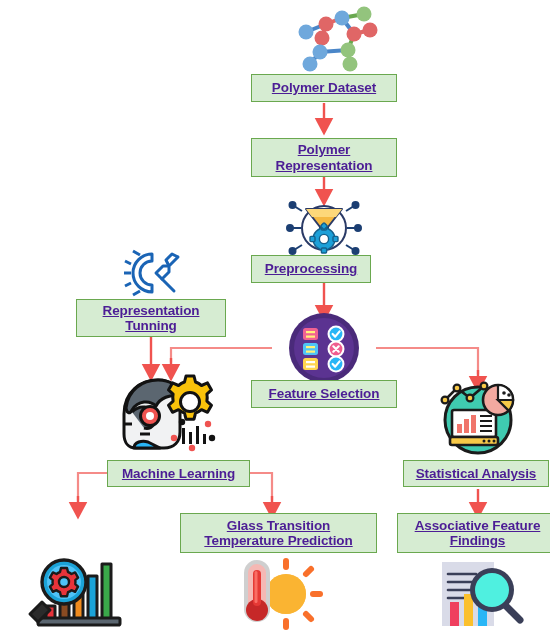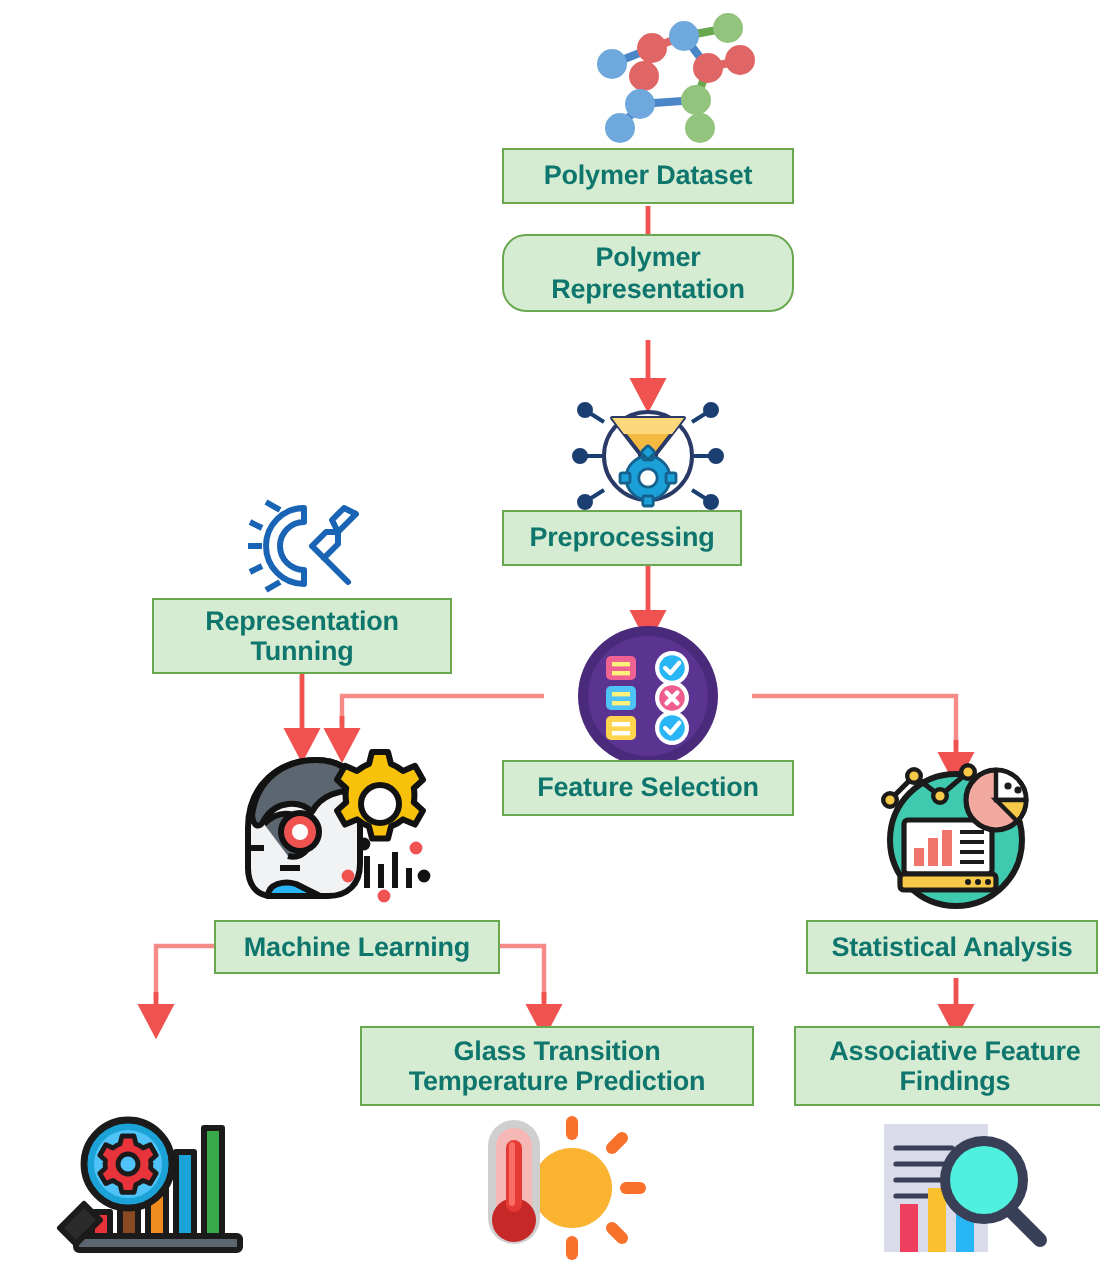--- a/index.html
+++ b/index.html
@@ -4,23 +4,23 @@
 <style>
   html,body{margin:0;padding:0;background:#ffffff;}
   body{width:550px;height:633px;position:relative;overflow:hidden;
        font-family:"Liberation Sans","DejaVu Sans",sans-serif;}
 
   #stage{position:absolute;left:0;top:0;width:550px;height:633px;}
 
   .node{position:absolute;box-sizing:border-box;
         background:#d6ecd2;border:1.6px solid #6aa84f;
         display:flex;align-items:center;justify-content:center;
-        text-align:center;color:#0f766e;font-weight:700;
+        text-align:center;color:#4c1d95;font-weight:700;
         font-size:13.5px;line-height:15.5px;letter-spacing:-0.1px;
-        padding:2px 4px;}
+        padding:2px 4px;text-decoration:underline;}
   .node span{display:block;white-space:pre-line;}
 
   .icon{position:absolute;}
   svg{display:block;overflow:visible;}
 
   .lyr{position:absolute;left:0;top:0;width:550px;height:633px;pointer-events:none;}
 </style>
 </head>
 <body>
 
@@ -315,21 +315,21 @@
         <circle cx="58" cy="32" r="22" fill="#3a3f58"></circle>
         <circle cx="58" cy="32" r="17" fill="#4ff0e0"></circle>
       </g>
     </svg>
   </div>
 
   <div class="node" style="left:251px;top:74px;width:146px;height:28px;">
     <span>Polymer Dataset</span>
   </div>
 
-  <div class="node" style="left:251px;top:117px;width:146px;height:39px;border-radius:12px;">
+  <div class="node" style="left:251px;top:138px;width:146px;height:39px;">
     <span>Polymer
 Representation</span>
   </div>
 
   <div class="node" style="left:251px;top:255px;width:120px;height:28px;">
     <span>Preprocessing</span>
   </div>
 
   <div class="node" style="left:76px;top:299px;width:150px;height:38px;">
     <span>Representation

